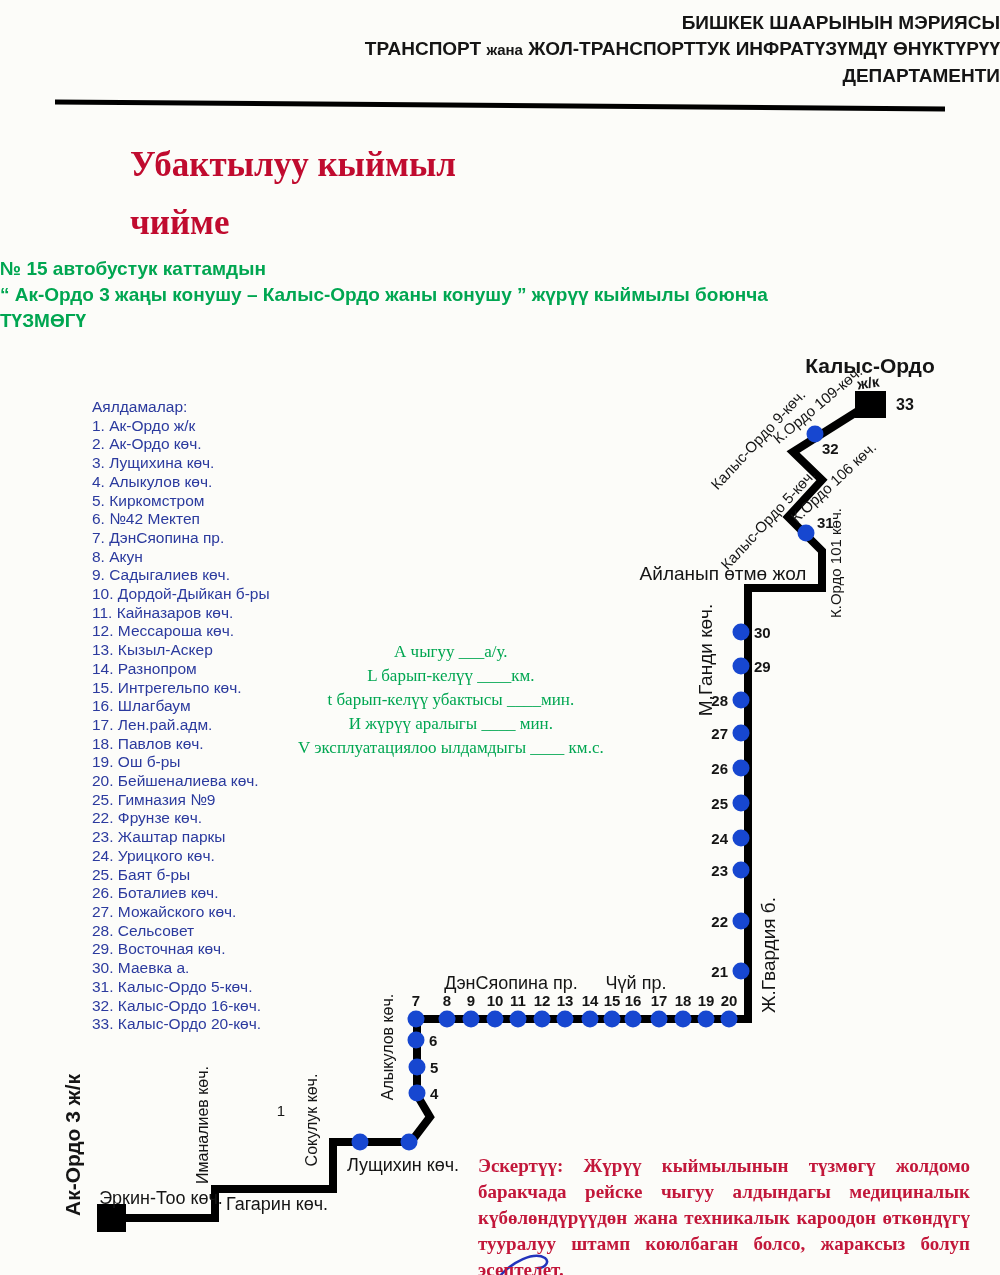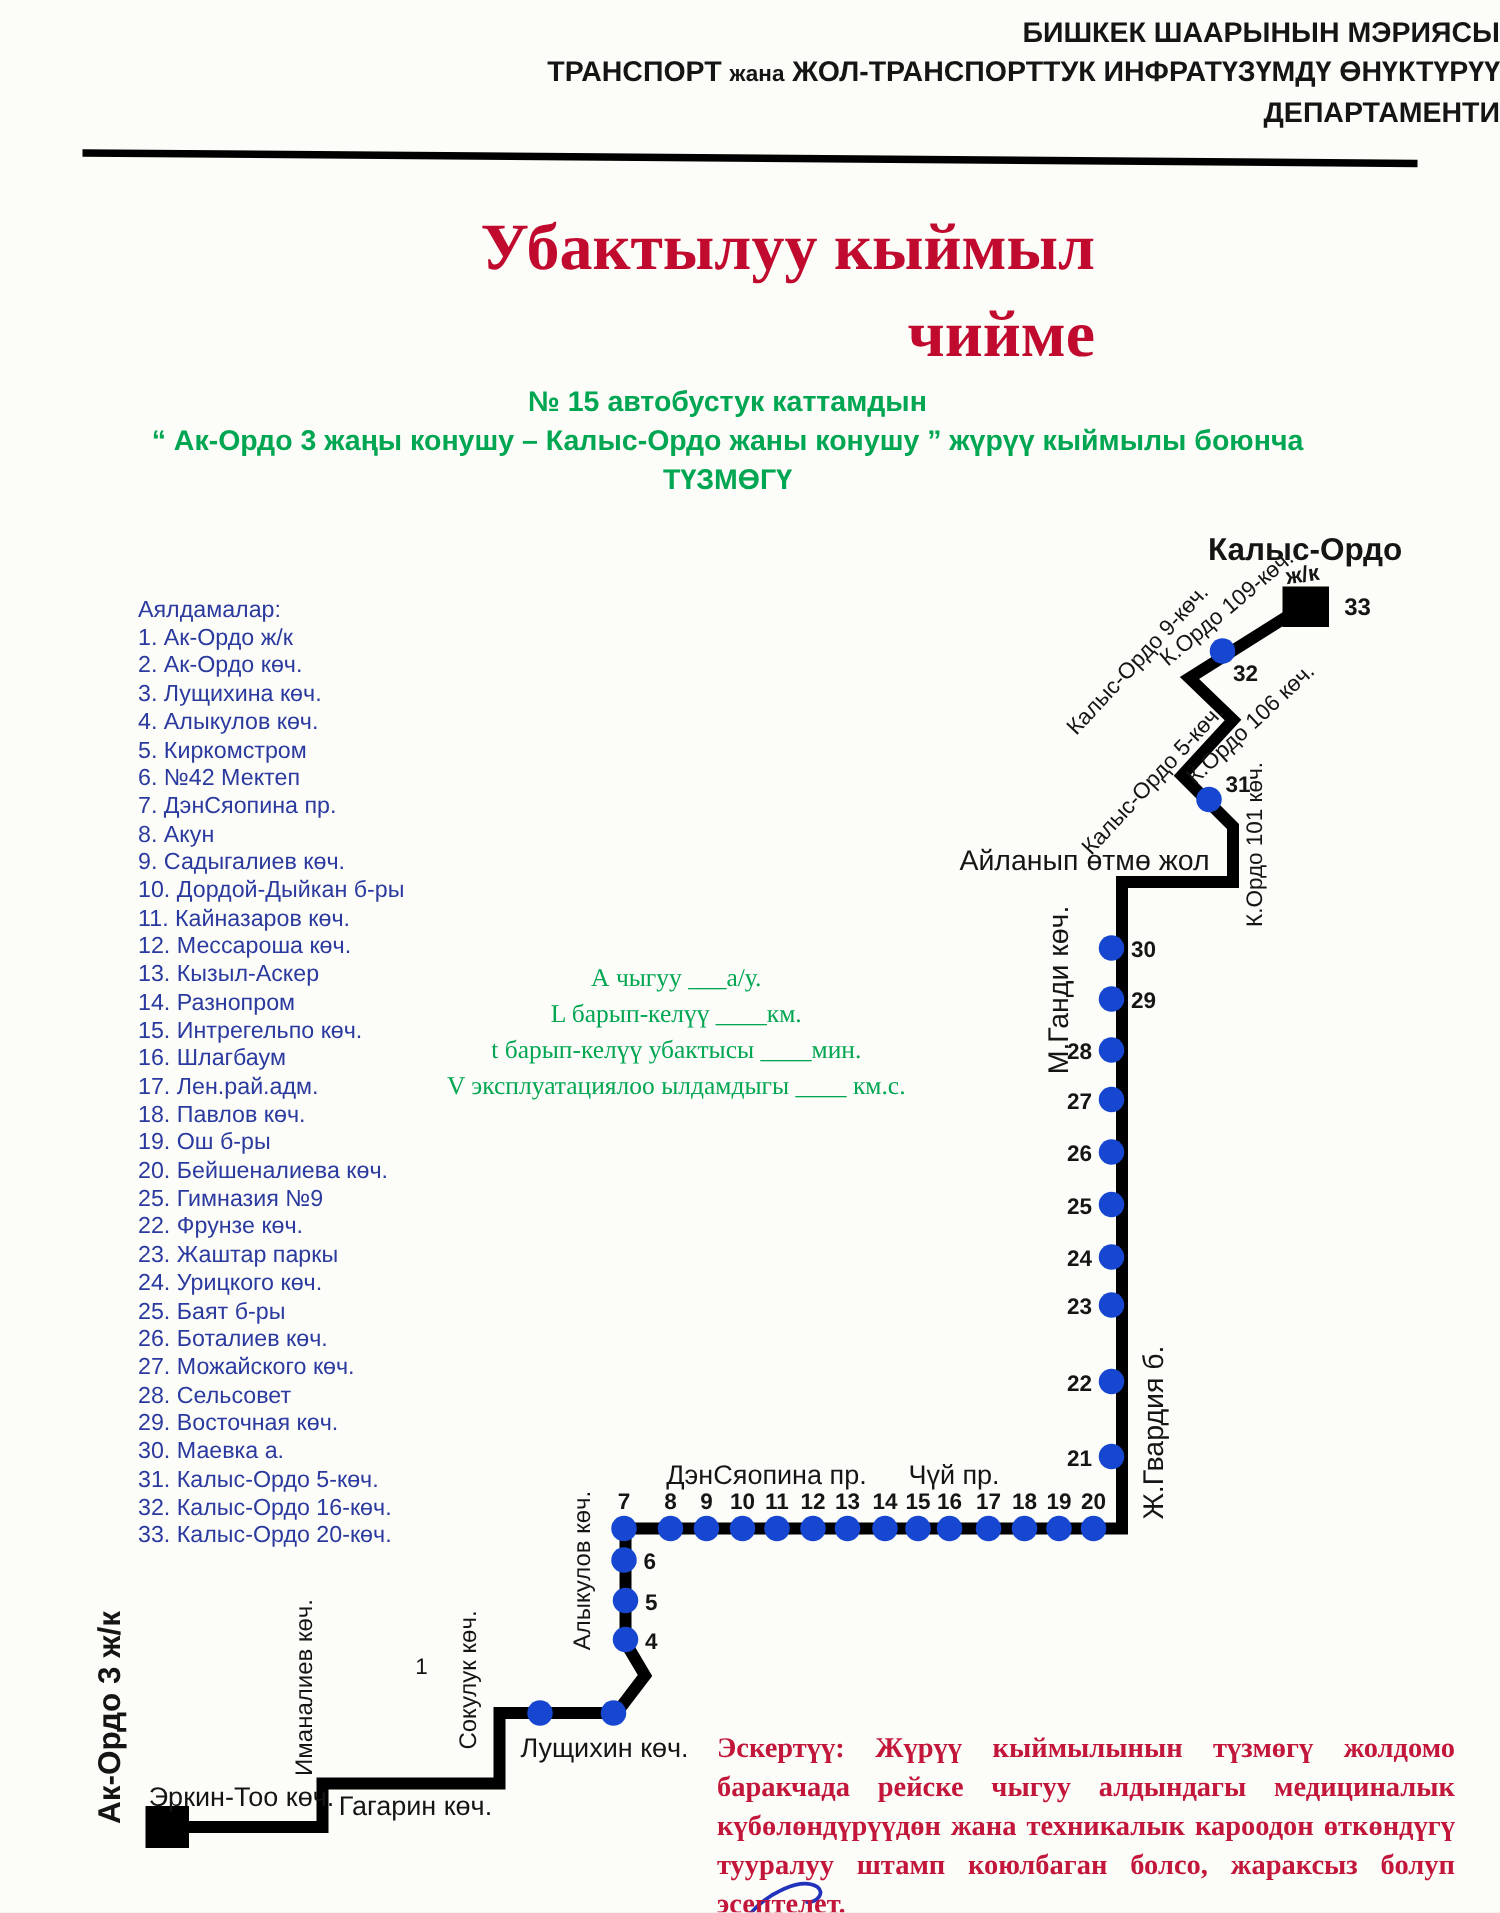--- a/index.html
+++ b/index.html
@@ -5,24 +5,24 @@
   html,body{margin:0;padding:0;background:#e8e8e8;}
   .page{
     position:relative;width:1000px;height:1275px;margin:0 auto;
     background:#fcfcf9;overflow:hidden;
     font-family:"Liberation Sans",sans-serif;color:#1a1a1a;
   }
   .abs{position:absolute;}
   .header{top:10px;left:0;width:100%;text-align:right;
     font-weight:bold;font-size:19px;line-height:26px;color:#151515;}
   .header .small{font-size:15px;}
-  .main-title{top:136px;left:130px;width:600px;text-align:right;
+  .main-title{top:136px;left:130px;width:600px;text-align:left;
     font-family:"Liberation Serif",serif;font-weight:bold;
-    font-size:44px;line-height:58px;color:var(--title-red);}
-  .subtitle{top:256px;left:0;width:970px;text-align:center;
+    font-size:35px;line-height:58px;color:var(--title-red);}
+  .subtitle{top:256px;left:0;width:970px;
     font-weight:bold;font-size:19px;line-height:26px;color:var(--green);}
   .stops{top:398px;left:92px;font-size:15.5px;line-height:18.7px;
     color:var(--blue-text);}
   .metrics{top:640px;left:298px;font-family:"Liberation Serif",serif;
     font-size:17px;line-height:24px;color:var(--green);text-align:center;}
   .warning{top:1153px;left:478px;width:492px;text-align:justify;
     font-family:"Liberation Serif",serif;font-weight:bold;
     font-size:19px;line-height:26px;color:var(--warn-red);}
   svg.map{top:0;left:0;}
   svg text{font-family:"Liberation Sans",sans-serif;}
@@ -89,20 +89,21 @@
       <div>31. Калыс-Ордо 5-көч.</div>
       <div>32. Калыс-Ордо 16-көч.</div>
       <div>33. Калыс-Ордо 20-көч.</div>
     </div>
 
   <div class="abs metrics">
 
   <div>А чыгуу   ___а/у.</div>
       <div>L барып-келүү    ____км.</div>
       <div>t барып-келүү убактысы    ____мин.</div>
+      <div>И жүрүү аралыгы    ____ мин.</div>
       <div>V эксплуатациялоо ылдамдыгы ____ км.с.</div>
     </div>
 
   <svg class="abs map" width="1000" height="1275" viewBox="0 0 1000 1275">
       <line x1="55" y1="102" x2="945" y2="109" stroke="#000000" stroke-width="5"></line>
       <polyline points="125,1218 215,1218 215,1189 333,1189 333,1142 411,1142 430,1117 417,1095 417,1019 748,1019 748,588 822,588 822,551 788,517 822,480 793,452 866,406" fill="none" stroke="#000000" stroke-width="8" stroke-linejoin="miter"></polyline>
       <rect x="97" y="1204" width="29" height="28" fill="#000000"></rect>
       <rect x="855" y="391" width="31" height="27" fill="#000000"></rect>
       <circle cx="360" cy="1142" r="8.5" fill="#1747d0"></circle>
       <circle cx="409" cy="1142" r="8.5" fill="#1747d0"></circle>

